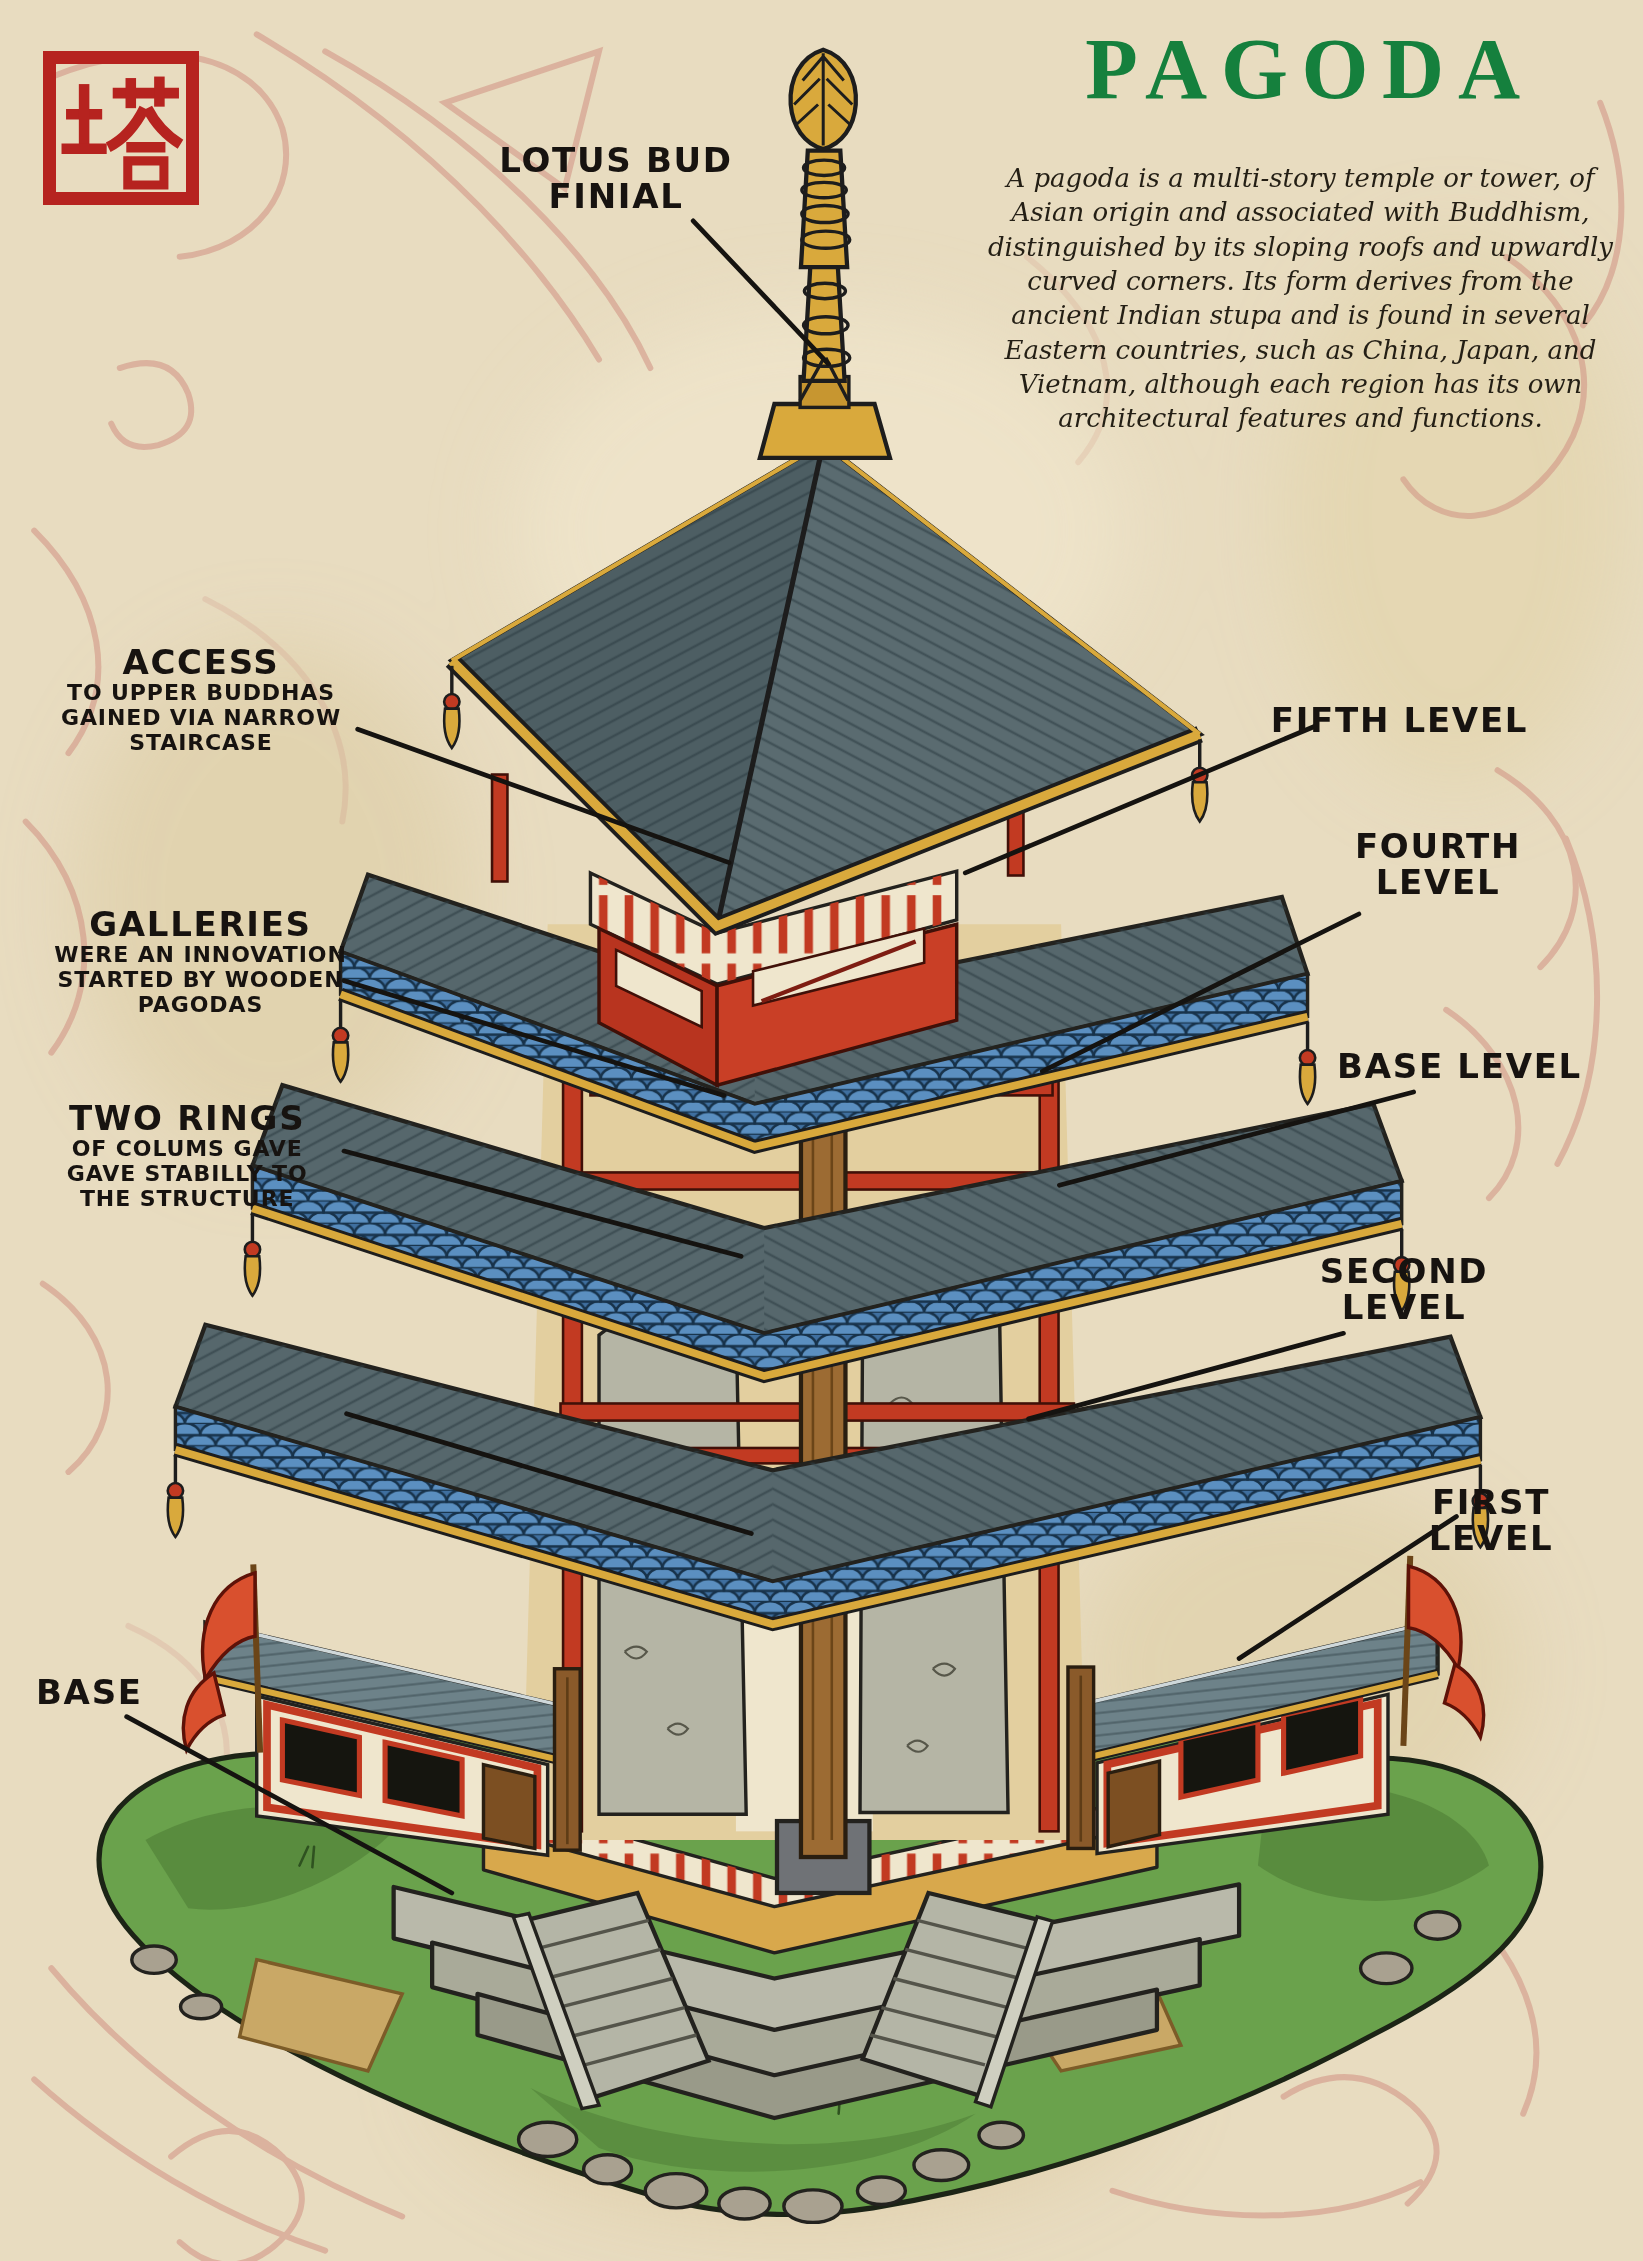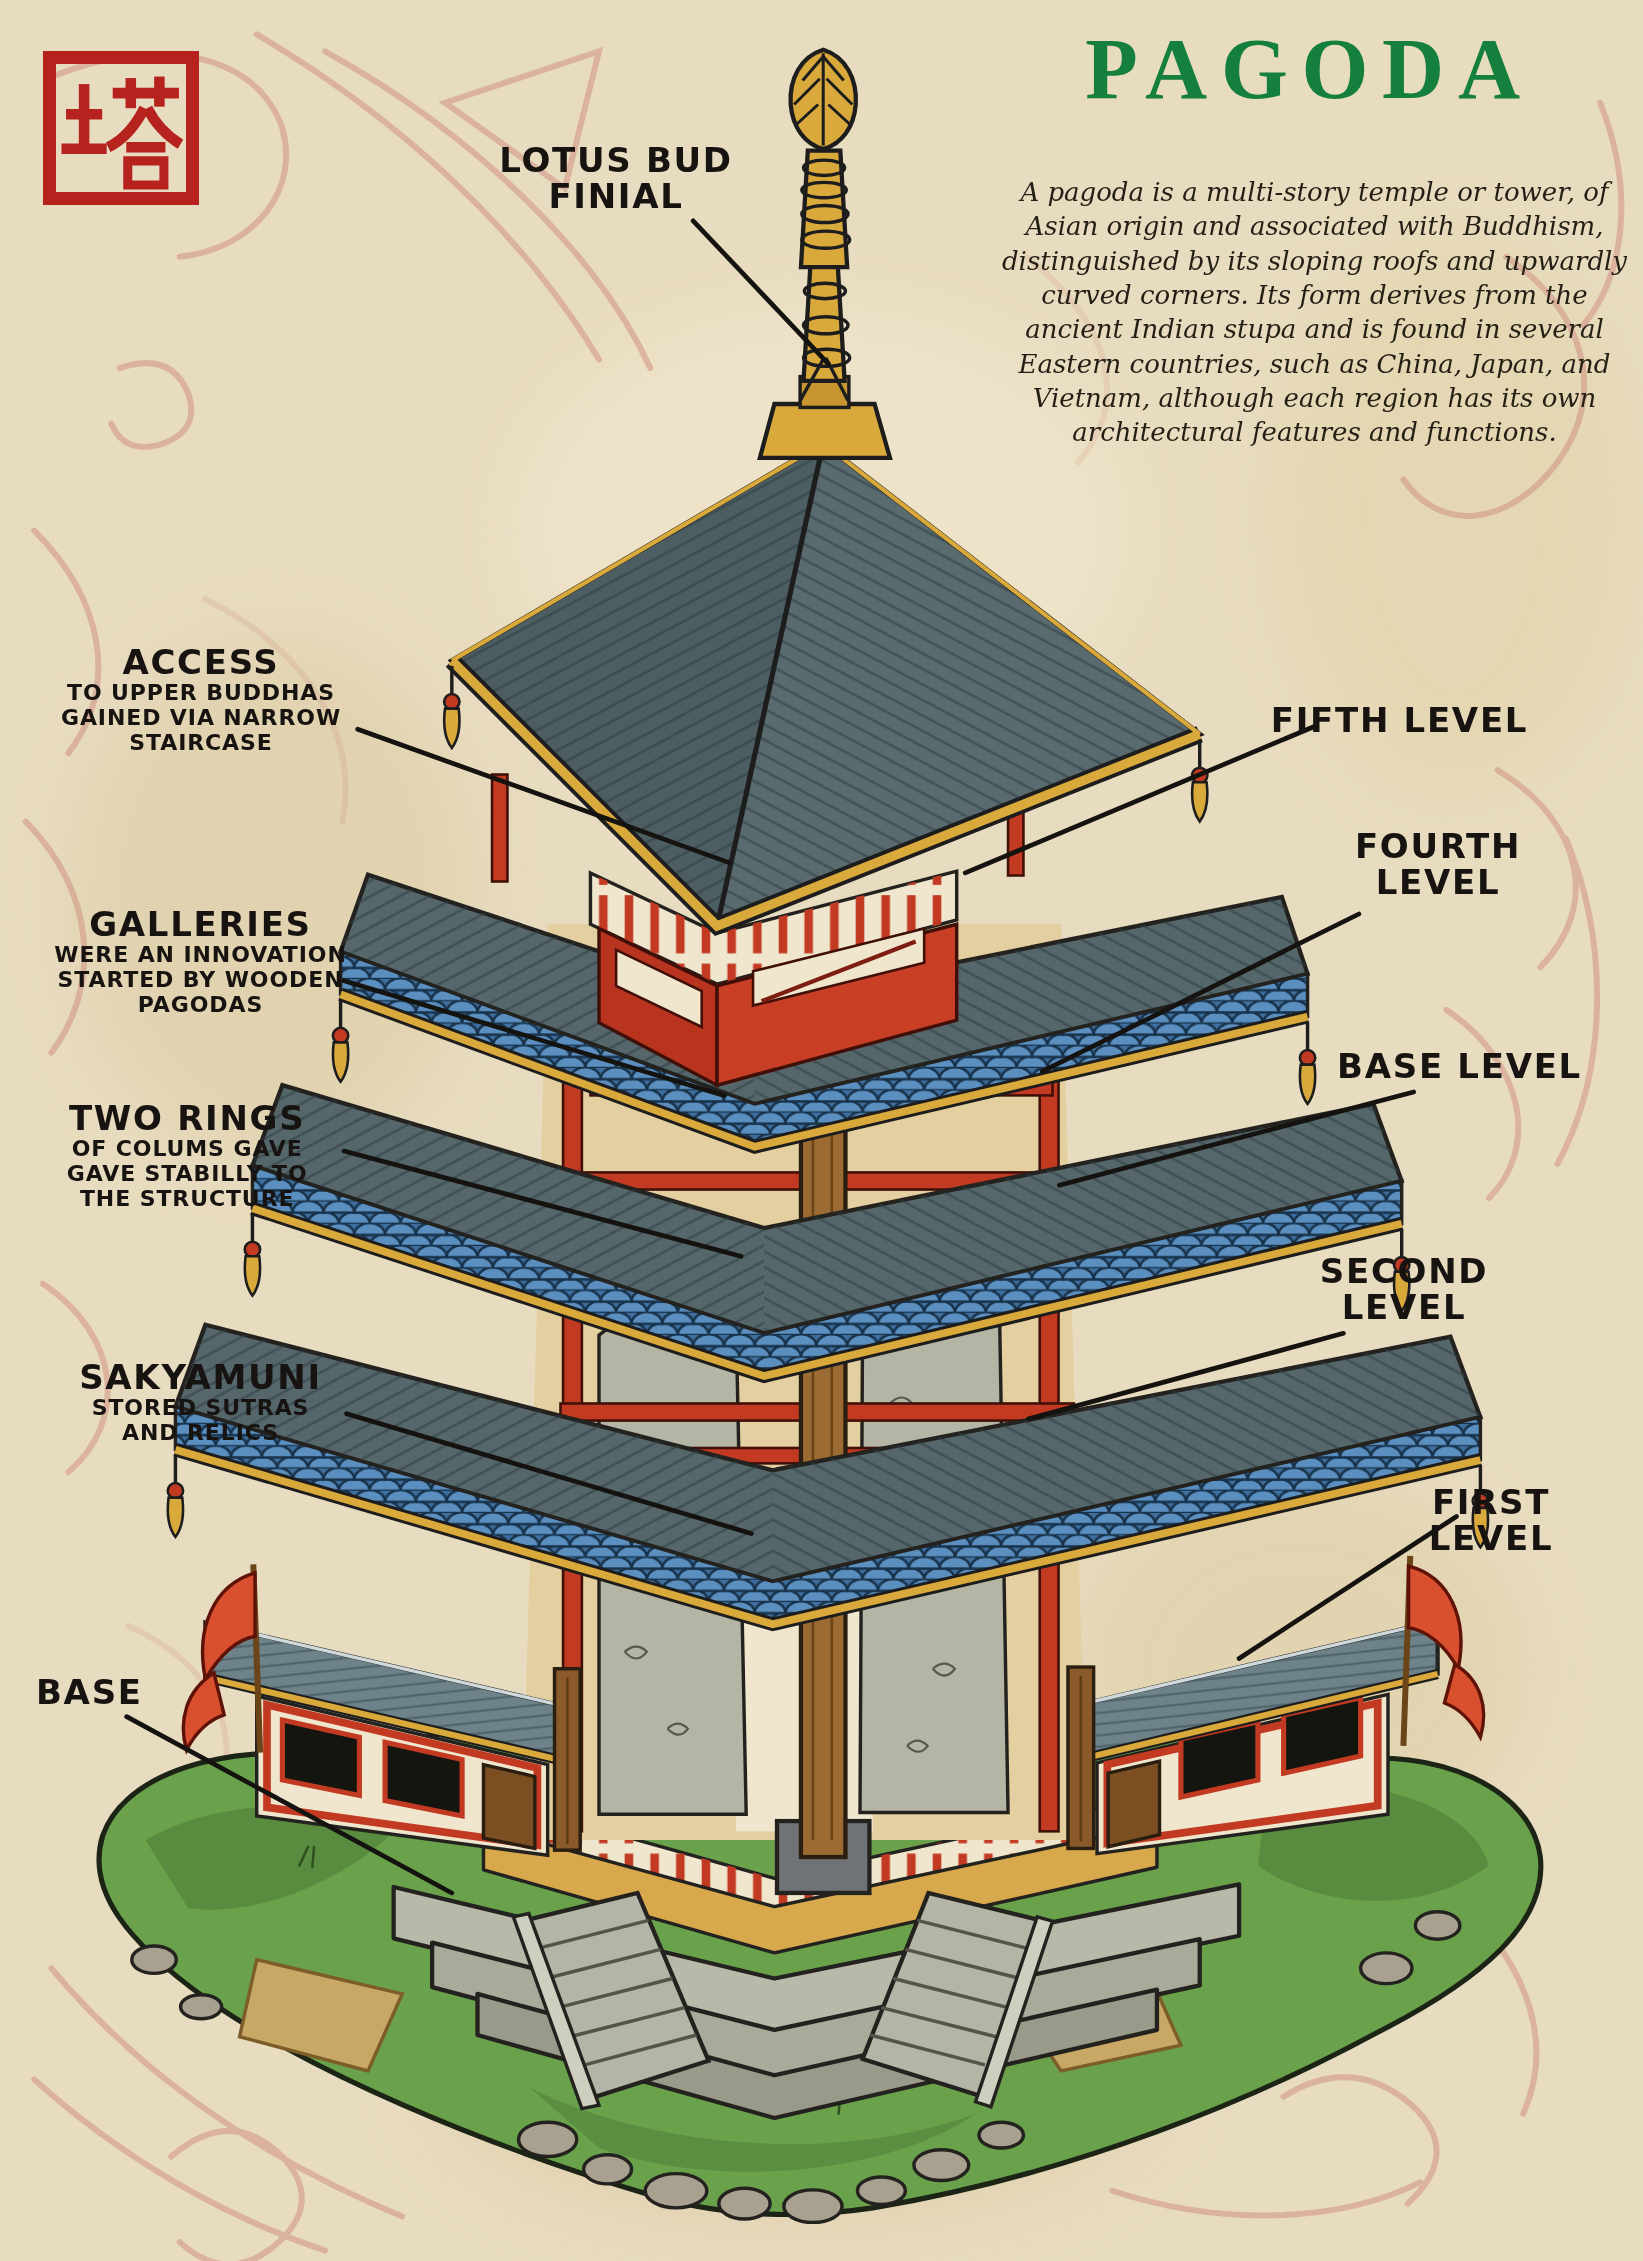--- a/index.html
+++ b/index.html
@@ -5,21 +5,21 @@
   html,body{margin:0;padding:0;background:#c9bc9a;}
   .canvas{position:relative;width:1643px;height:2261px;overflow:hidden;
           background:#e8dcc0;font-family:"DejaVu Sans",sans-serif;}
   .art{position:absolute;left:0;top:0;z-index:1;}
   .seal{position:absolute;left:43px;top:51px;width:130px;height:128px;
         border:13px solid #b6231f;z-index:3;display:flex;align-items:center;justify-content:center;}
   .seal .sr{position:absolute;opacity:0;pointer-events:none;font-size:6.8px;}
   .title{position:absolute;left:993px;top:19px;width:633px;margin:0;z-index:3;
          text-align:center;font-size:86px;font-weight:bold;color:#15803d;
          letter-spacing:13.7px;font-family:Liberation Serif, serif;}
-  .intro{position:absolute;left:984px;top:161px;width:633px;margin:14px;z-index:3;
+  .intro{position:absolute;left:984px;top:161px;width:633px;margin:0;z-index:3;
          text-align:center;font-size:26px;line-height:1.32;color:#241f15;
          font-style:italic;font-family:"DejaVu Serif",serif;}
   .callout{position:absolute;z-index:3;text-align:center;color:#171310;font-weight:bold;}
   .callout .big{font-size:34px;line-height:1.06;letter-spacing:1.7px;}
   .callout .sub{font-size:22px;line-height:1.14;letter-spacing:0.9px;}
   .c-lotus   {left:445px; top:142px;  width:342px;}
   .c-access  {left:30px;  top:644px;  width:342px;}
   .c-fifth   {left:1254px;top:702px;  width:291px;}
   .c-fourth  {left:1301px;top:828px;  width:274px;}
   .c-galleries{left:24px; top:906px; width:353px;}
@@ -387,25 +387,20 @@
     <div class="sub">OF COLUMS GAVE</div>
     <div class="sub">GAVE STABILLY TO</div>
     <div class="sub">THE STRUCTURE</div>
   </div>
 
   <div class="callout c-second">
     <div class="big">SECOND</div>
     <div class="big">LEVEL</div>
   </div>
 
-  <div class="callout c-sakyamuni">
-    <div class="big">SAKYAMUNI</div>
-    <div class="sub">STORED SUTRAS</div>
-    <div class="sub">AND RELICS</div>
-  </div>
 
   <div class="callout c-first">
     <div class="big">FIRST</div>
     <div class="big">LEVEL</div>
   </div>
 
   <div class="callout c-base">
     <div class="big">BASE</div>
   </div>
 

